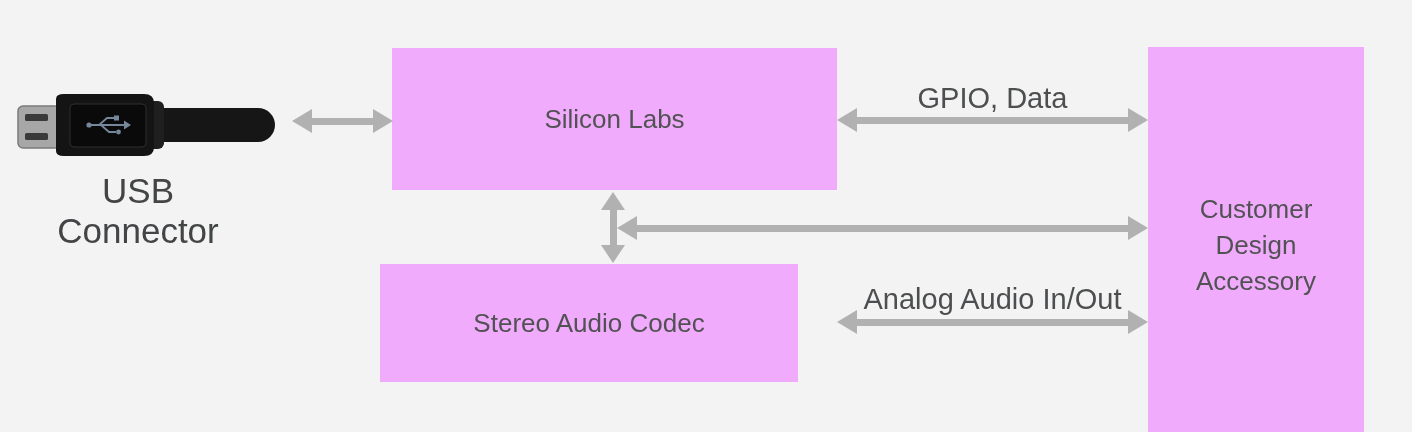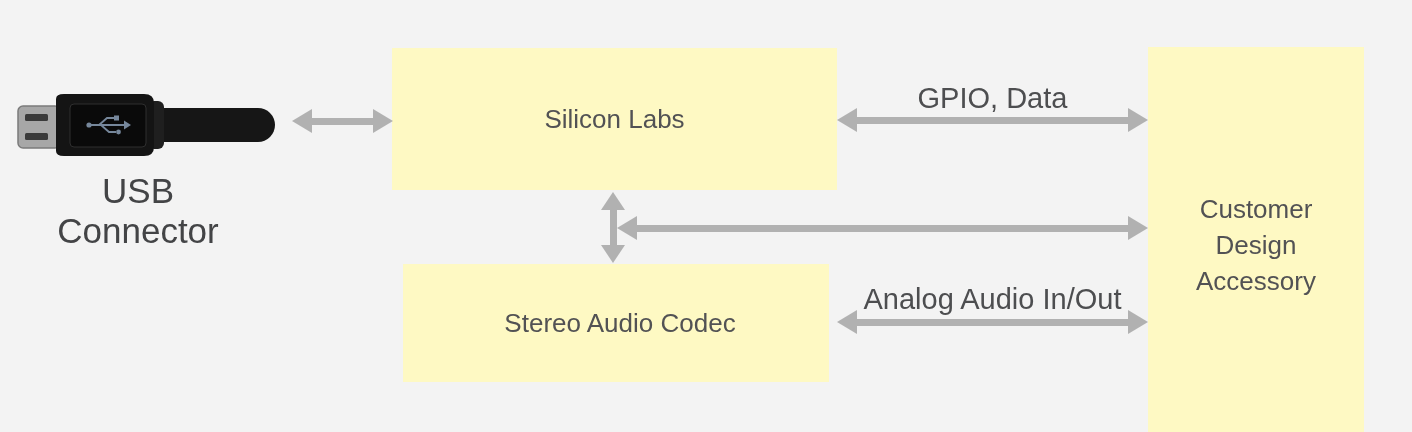--- a/index.html
+++ b/index.html
@@ -10,32 +10,32 @@
   .diagram{
     position:relative;
     width:1412px;
     height:432px;
     background:#f3f3f3;
     overflow:hidden;
   }
   
   .block{
     position:absolute;
-    background:#fef9c3;
+    background:#f0abfc;
     display:flex;
     flex-direction:column;
     align-items:center;
     justify-content:center;
     text-align:center;
     color:#525254;
     font-size:26px;
     line-height:38px;
   }
   .block-bridge{left:392px;top:48px;width:445px;height:142px;}
-  .block-codec {left:403px;top:264px;width:418px;height:118px;padding-left:8px;}
+  .block-codec {left:380px;top:264px;width:418px;height:118px;}
   .block-customer{left:1148px;top:47px;width:216px;height:396px;line-height:36px;}
   
   .conn-label{
     position:absolute;
     text-align:center;
     color:#4d4e50;
     font-size:29px;
     line-height:26px;
   }
   .label-gpio  {left:837px;top:85px; width:311px;}

